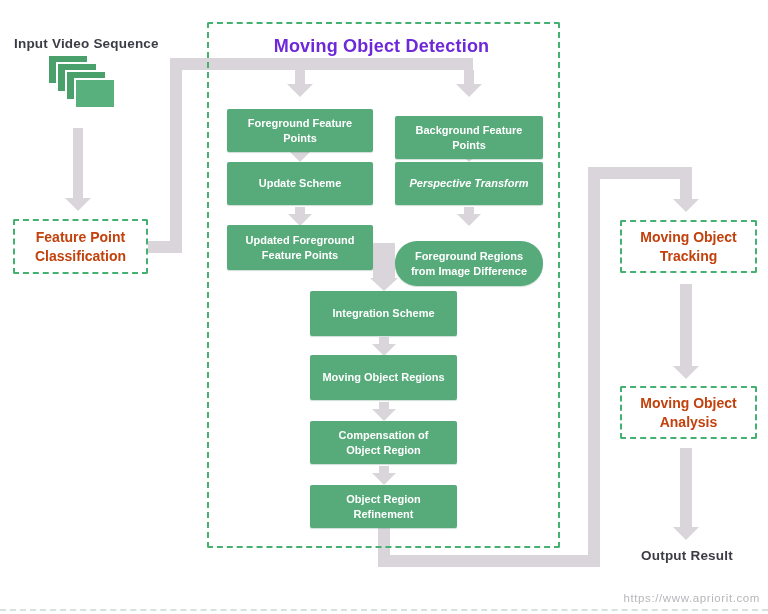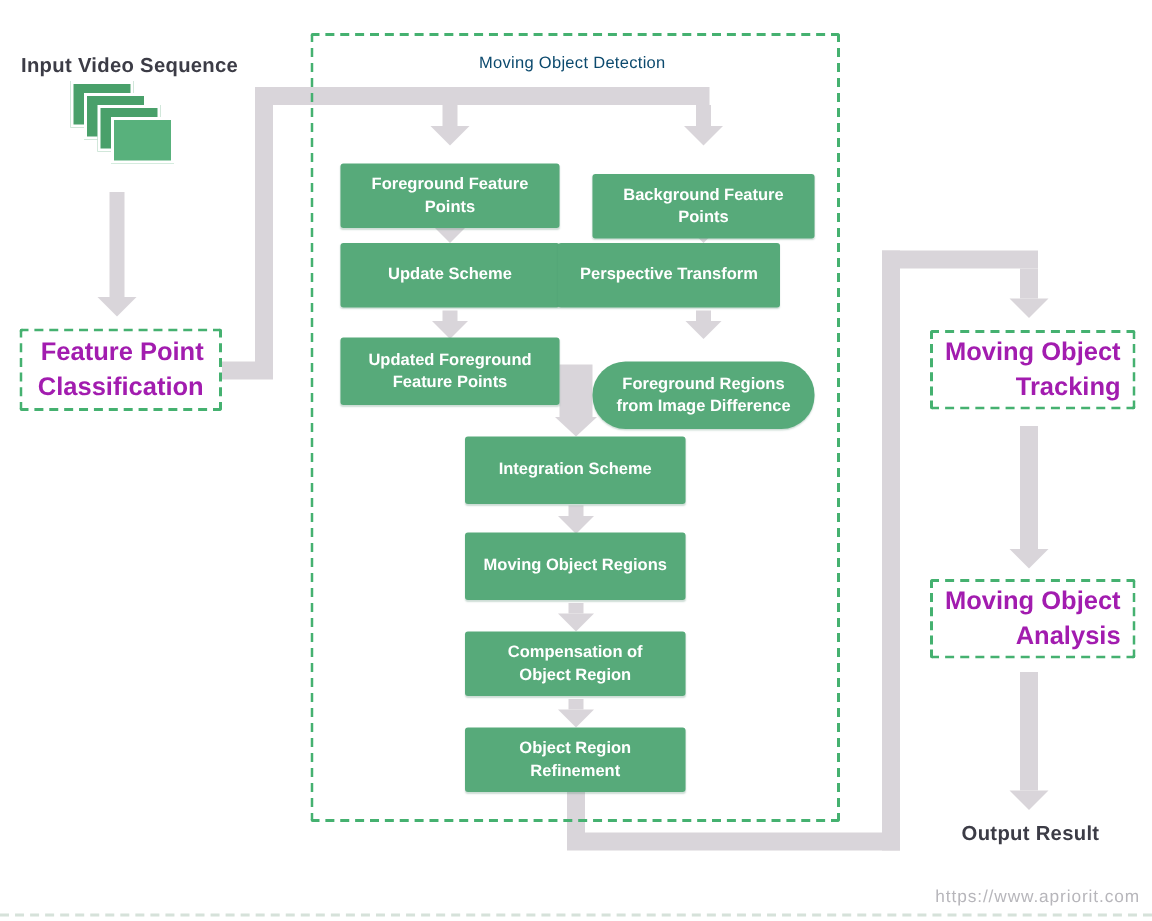--- a/index.html
+++ b/index.html
@@ -1,27 +1,27 @@
 <!DOCTYPE html>
 <html><head>
 <meta charset="utf-8">
 <style>
   html,body{margin:0;padding:0;}
   body{font-family:"Liberation Sans",sans-serif;background:#fff;}
   #canvas{position:relative;width:768px;height:614px;background:#ffffff;overflow:hidden;}
 
   
   .dark-label{position:absolute;color:#3c3c46;font-size:13.5px;font-weight:700;letter-spacing:.2px;}
-  .group-title{position:absolute;color:#0c4a6e;font-size:11px;font-weight:400;text-align:center;letter-spacing:.2px;}
+  .group-title{position:absolute;color:#6d28d9;font-size:18px;font-weight:700;text-align:center;letter-spacing:.2px;}
   .watermark{position:absolute;color:#b7b6bb;font-size:11.5px;font-weight:400;letter-spacing:.6px;}
 
   
   .dashed-box{position:absolute;border:2px dashed #45b170;border-radius:2px;background:transparent;}
   .dashed-node{position:absolute;border:2px dashed #45b170;border-radius:2px;display:flex;align-items:center;justify-content:center;
-               color:#a21caf;font-size:17px;font-weight:700;text-align:right;white-space:pre-line;line-height:1.35;}
+               color:#c2410c;font-size:14px;font-weight:700;text-align:center;white-space:pre-line;line-height:1.35;}
 
   
   .node{position:absolute;background:#57aa7a;border-radius:2px;display:flex;align-items:center;justify-content:center;
         color:#ffffff;font-size:11px;font-weight:700;text-align:center;white-space:pre-line;line-height:1.35;
         box-shadow:0 1px 1px rgba(60,120,90,.25);}
 
   
   .conn{position:absolute;background:#d9d5da;}
   .head{position:absolute;width:0;height:0;border-left:13px solid transparent;border-right:13px solid transparent;border-top:13px solid #d9d5da;}
   .head.sm{border-left-width:12px;border-right-width:12px;border-top-width:12px;}
@@ -104,21 +104,21 @@
 Analysis</div>
 
   <div class="node" style="left:227px;top:97px;width:146px;height:43px;margin-top:12px;">Foreground Feature
 Points</div>
   <div class="node" style="left:227px;top:162px;width:146px;height:43px;">Update Scheme</div>
   <div class="node" style="left:227px;top:225px;width:146px;height:45px;">Updated Foreground
 Feature Points</div>
 
   <div class="node" style="left:395px;top:97px;width:148px;height:43px;margin-top:19px;">Background Feature
 Points</div>
-  <div class="node" style="left:372px;top:162px;width:148px;height:43px;">Perspective Transform</div>
+  <div class="node" style="left:395px;top:162px;width:148px;height:43px;font-style:italic;">Perspective Transform</div>
   <div class="node" style="left:395px;top:241px;width:148px;height:45px;border-radius:22px;">Foreground Regions
 from Image Difference</div>
 
   <div class="node" style="left:310px;top:291px;width:147px;height:45px;">Integration Scheme</div>
   <div class="node" style="left:310px;top:355px;width:147px;height:45px;">Moving Object Regions</div>
   <div class="node" style="left:310px;top:421px;width:147px;height:43px;">Compensation of
 Object Region</div>
   <div class="node" style="left:310px;top:485px;width:147px;height:43px;">Object Region
 Refinement</div>
 

